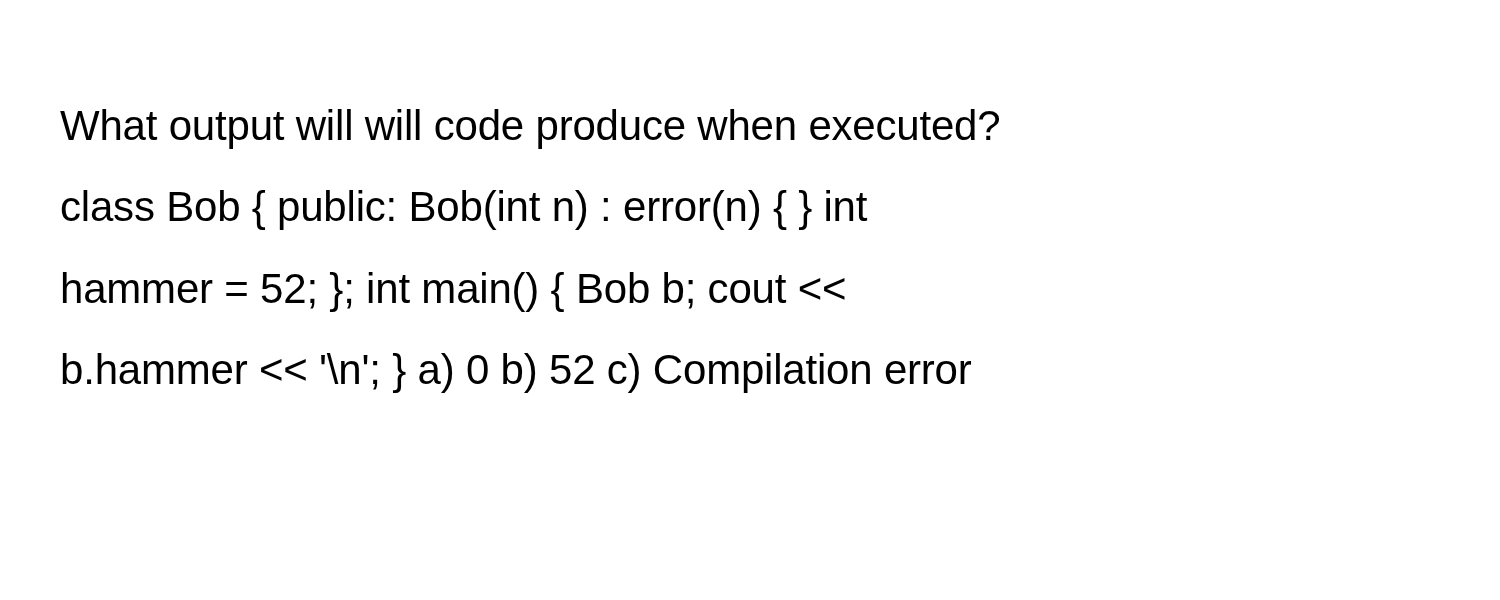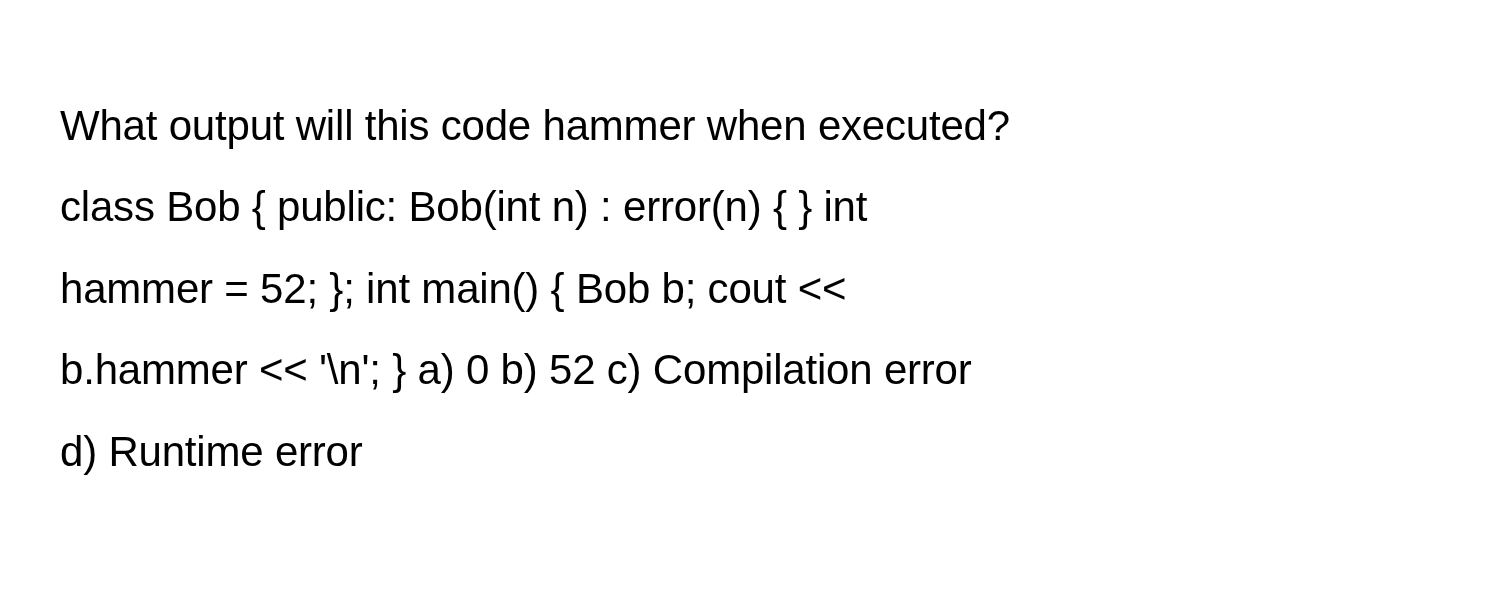--- a/index.html
+++ b/index.html
@@ -22,18 +22,17 @@
       letter-spacing: -0.2px;
     }
     .question-line {
       margin-bottom: 10px;
     }
   </style>
 </head>
 <body>
 
 <div class="content">
-  <div class="question-line">What output will this code hammer when executed?</div>
+  <div class="question-line">What output will will code produce when executed?</div>
   <div class="question-line">class Bob { public: Bob(int n) : error(n) { } int</div>
   <div class="question-line">hammer = 52; }; int main() { Bob b; cout &lt;&lt;</div>
   <div class="question-line">b.hammer &lt;&lt; '\n'; } a) 0 b) 52 c) Compilation error</div>
-  <div class="question-line">d) Runtime error</div>
 </div>
 
 </body></html>

